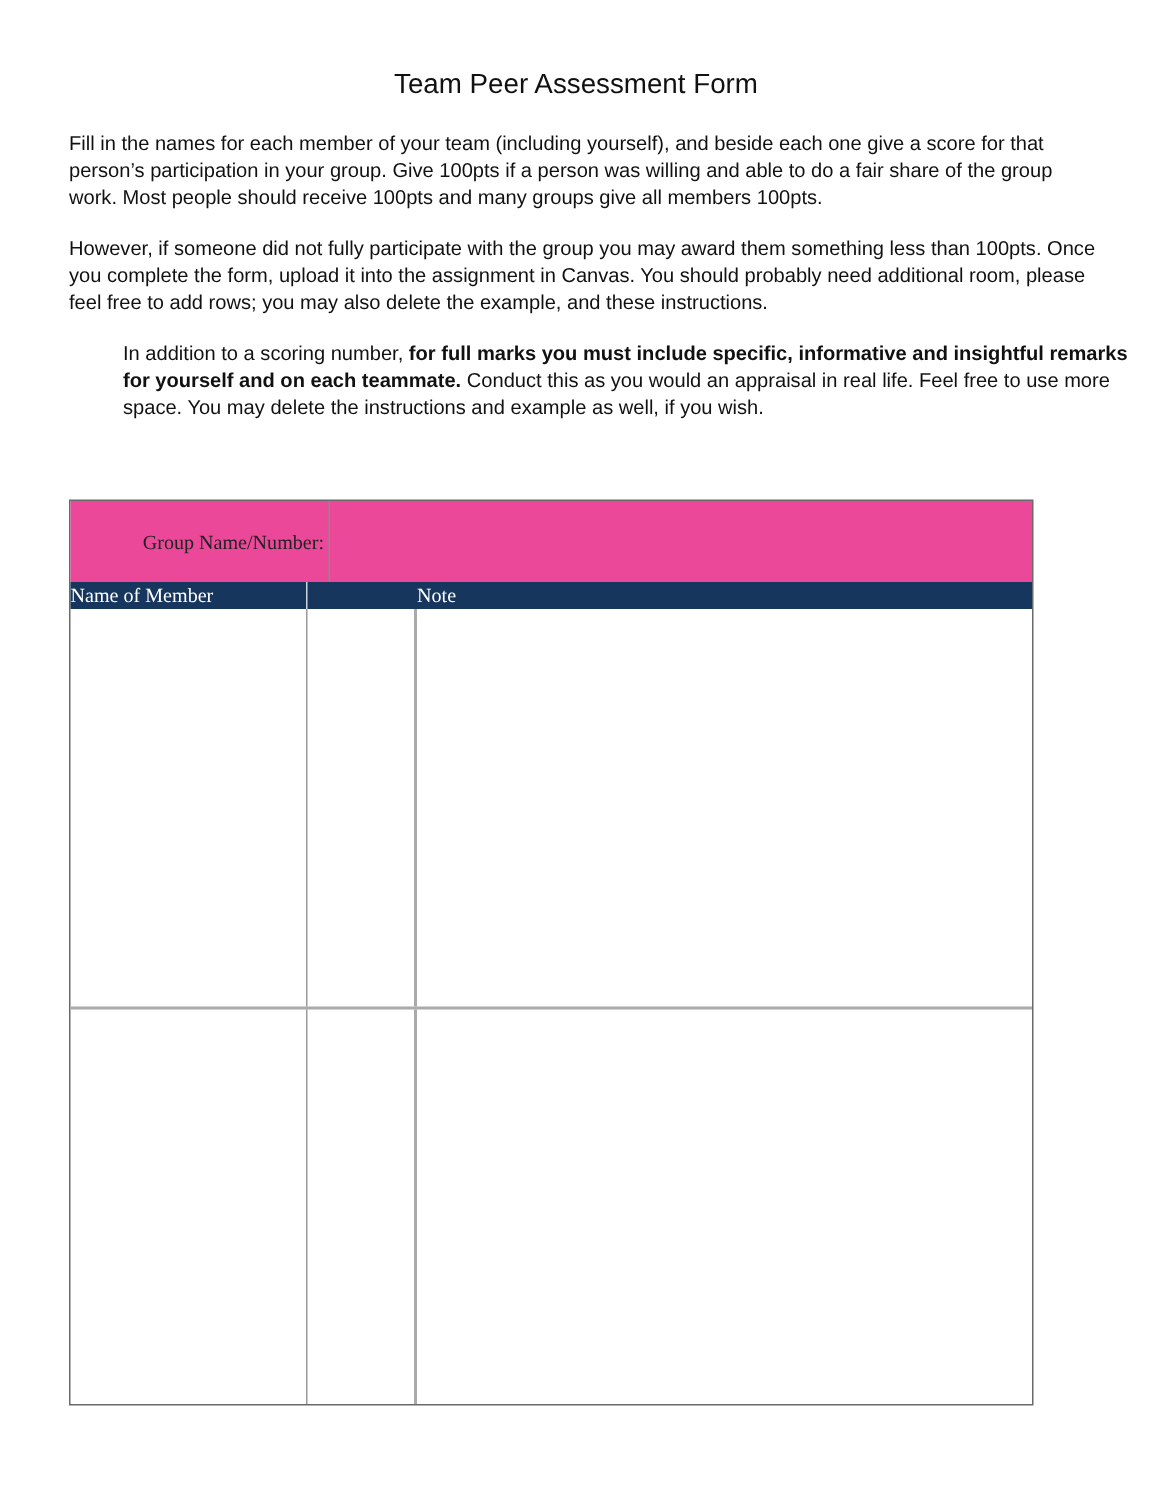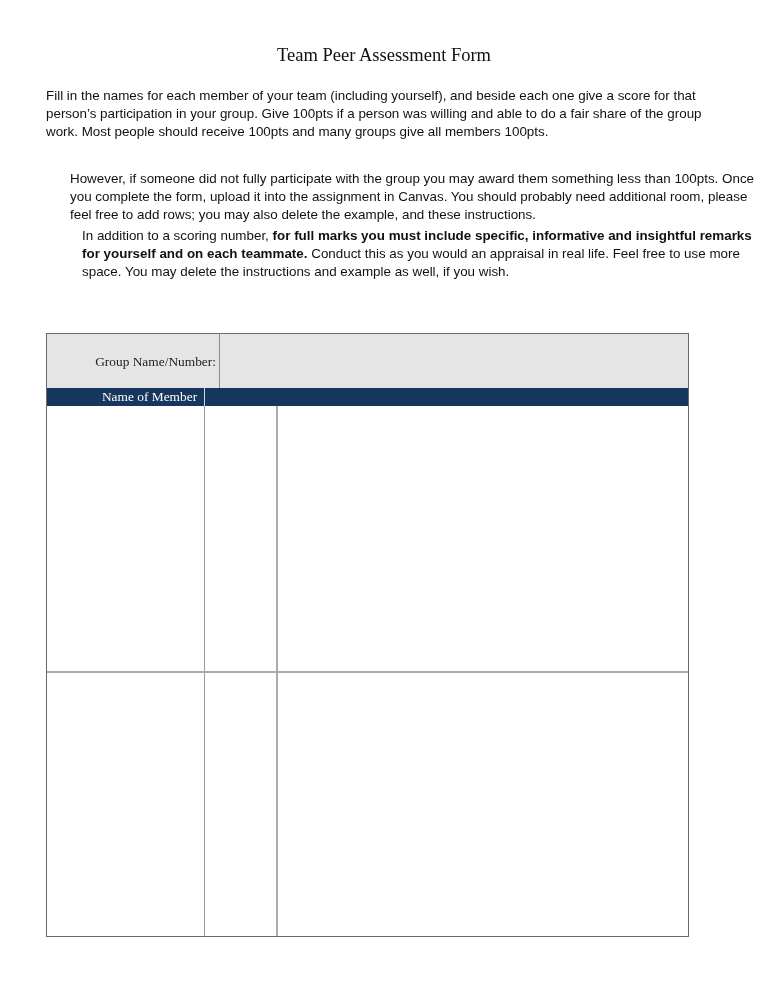--- a/index.html
+++ b/index.html
@@ -4,58 +4,58 @@
   <style>
     html, body { margin: 0; padding: 0; background: #ffffff; }
     body {
       width: 768px; height: 994px; position: relative; overflow: hidden;
       font-family: "DejaVu Serif", "Liberation Serif", serif;
       color: #111;
     }
     .title {
       position: absolute; top: 45px; left: 0; width: 768px;
       text-align: center; font-size: 18.5px; letter-spacing: 0;
-      font-family: Liberation Serif, serif;
+      font-family: Liberation Sans, sans-serif;
     }
     .para {
       position: absolute; left: 46px; width: 690px;
       font-size: 13.4px; line-height: 18.2px;
       font-family: Liberation Sans, sans-serif;
     }
     .p1 { top: 87px; }
-    .p2 { top: 170px; margin-left: 24px; }
+    .p2 { top: 157px; }
     .p3 { top: 227px; margin-left: 36px; }
     .para b { font-weight: bold; }
 
     .form {
       position: absolute; left: 46px; top: 333px; width: 643px; height: 604px;
       border: 1px solid #6a6a6a; box-sizing: border-box;
       font-family: "Liberation Serif", serif;
     }
     .group-row {
       position: absolute; left: 0; top: 0; width: 641px; height: 54px;
-      background: #e5e5e5;
+      background: #ec4899;
     }
     .group-label {
       position: absolute; left: 0; top: 0; width: 173px; height: 54px;
       border-right: 1px solid #8a8a8a; box-sizing: border-box;
       display: flex; align-items: center; justify-content: flex-end;
       padding-right: 3px; padding-top: 2px;
       font-size: 13.4px; color: #222;
     }
     .group-value {
       position: absolute; left: 173px; top: 0; width: 468px; height: 54px;
     }
     .header-row {
       position: absolute; left: 0; top: 54px; width: 641px; height: 18px;
       background: #17365d; color: #ffffff; font-size: 13.4px;
     }
     .hcell {
       position: absolute; top: 0; height: 18px; line-height: 18px;
-      text-align: center; box-sizing: border-box; padding-left: 48px;
+      box-sizing: border-box;
     }
     .h-name { left: 0; width: 158px; border-right: 1px solid #cfd6e0; }
     .h-points { left: 158px; width: 73px; border-right: 2px solid #fde047; margin-top: 28px; }
     .h-note { left: 231px; width: 410px; }
 
     .row {
       position: absolute; left: 0; width: 641px;
     }
     .row1 { top: 72px; height: 265px; border-bottom: 2px solid #aaaaaa; }
     .row2 { top: 339px; height: 263px; }
@@ -74,20 +74,21 @@
 <div class="para p3"><span>In addition to a scoring number, </span><b>for full marks you must include specific, informative and insightful remarks for yourself and on each teammate.</b><span>  Conduct this as you would an appraisal in real life.  Feel free to use more space.  You may delete the instructions and example as well, if you wish.</span></div>
 
 <div class="form">
   <div class="group-row">
     <div class="group-label">Group Name/Number:</div>
     <div class="group-value"></div>
   </div>
   <div class="header-row">
     <div class="hcell h-name">Name of  Member</div>
     <div class="hcell h-points">Points</div>
+    <div class="hcell h-note">Note</div>
   </div>
   <div class="row row1">
     <div class="cell c-name"></div>
     <div class="cell c-points"></div>
     <div class="cell c-note"></div>
   </div>
   <div class="row row2">
     <div class="cell c-name"></div>
     <div class="cell c-points"></div>
     <div class="cell c-note"></div>

